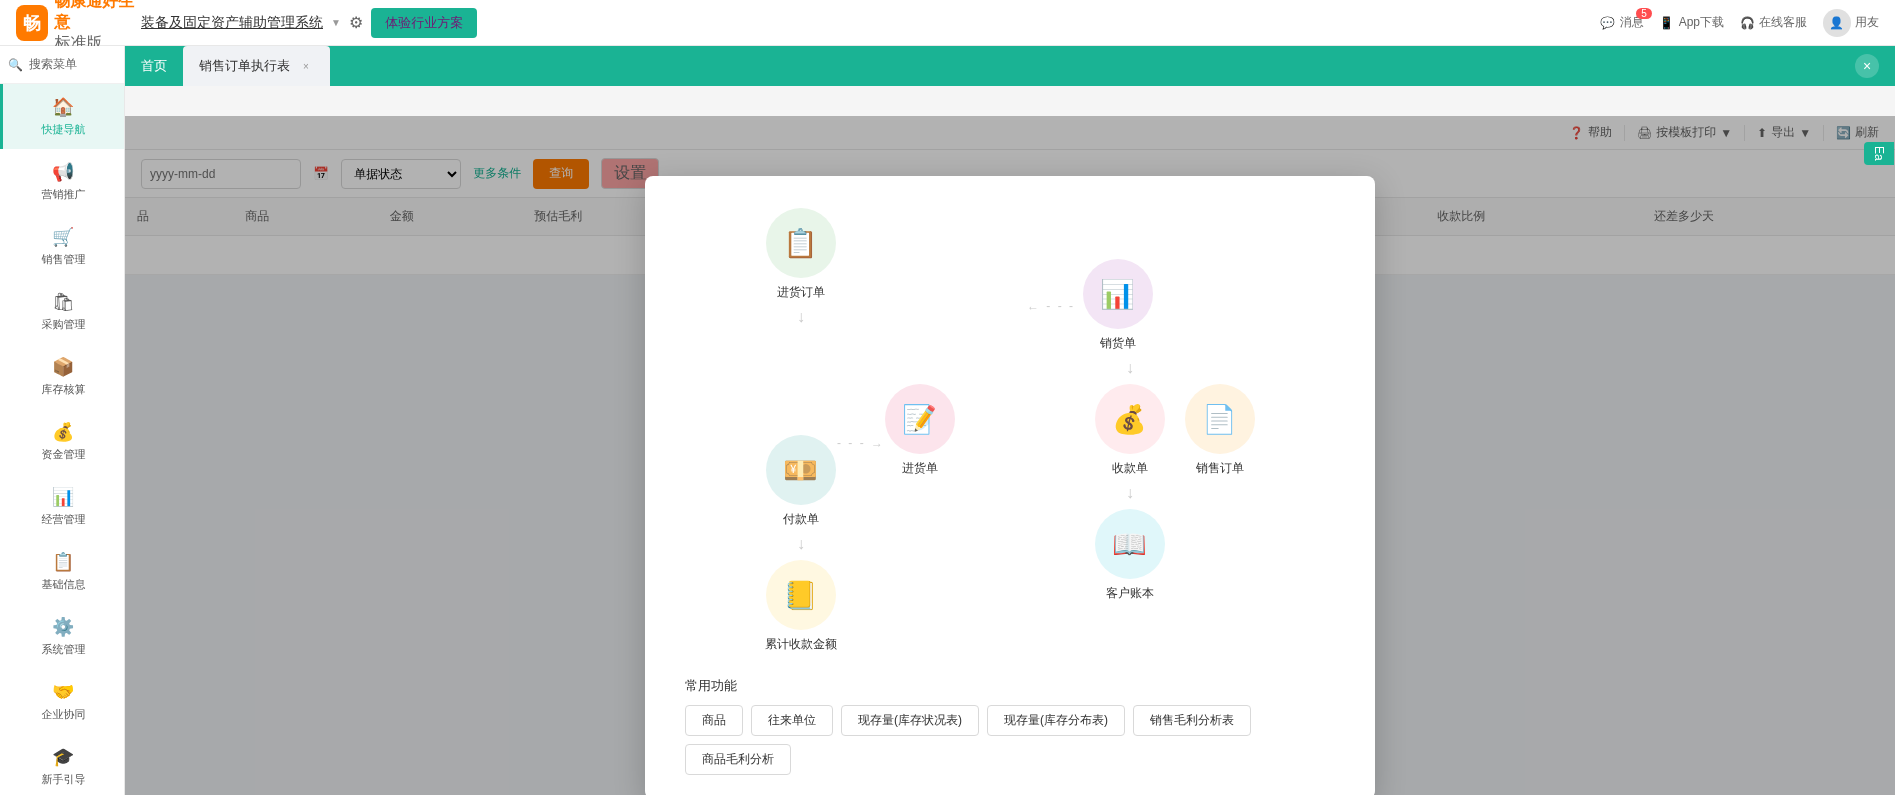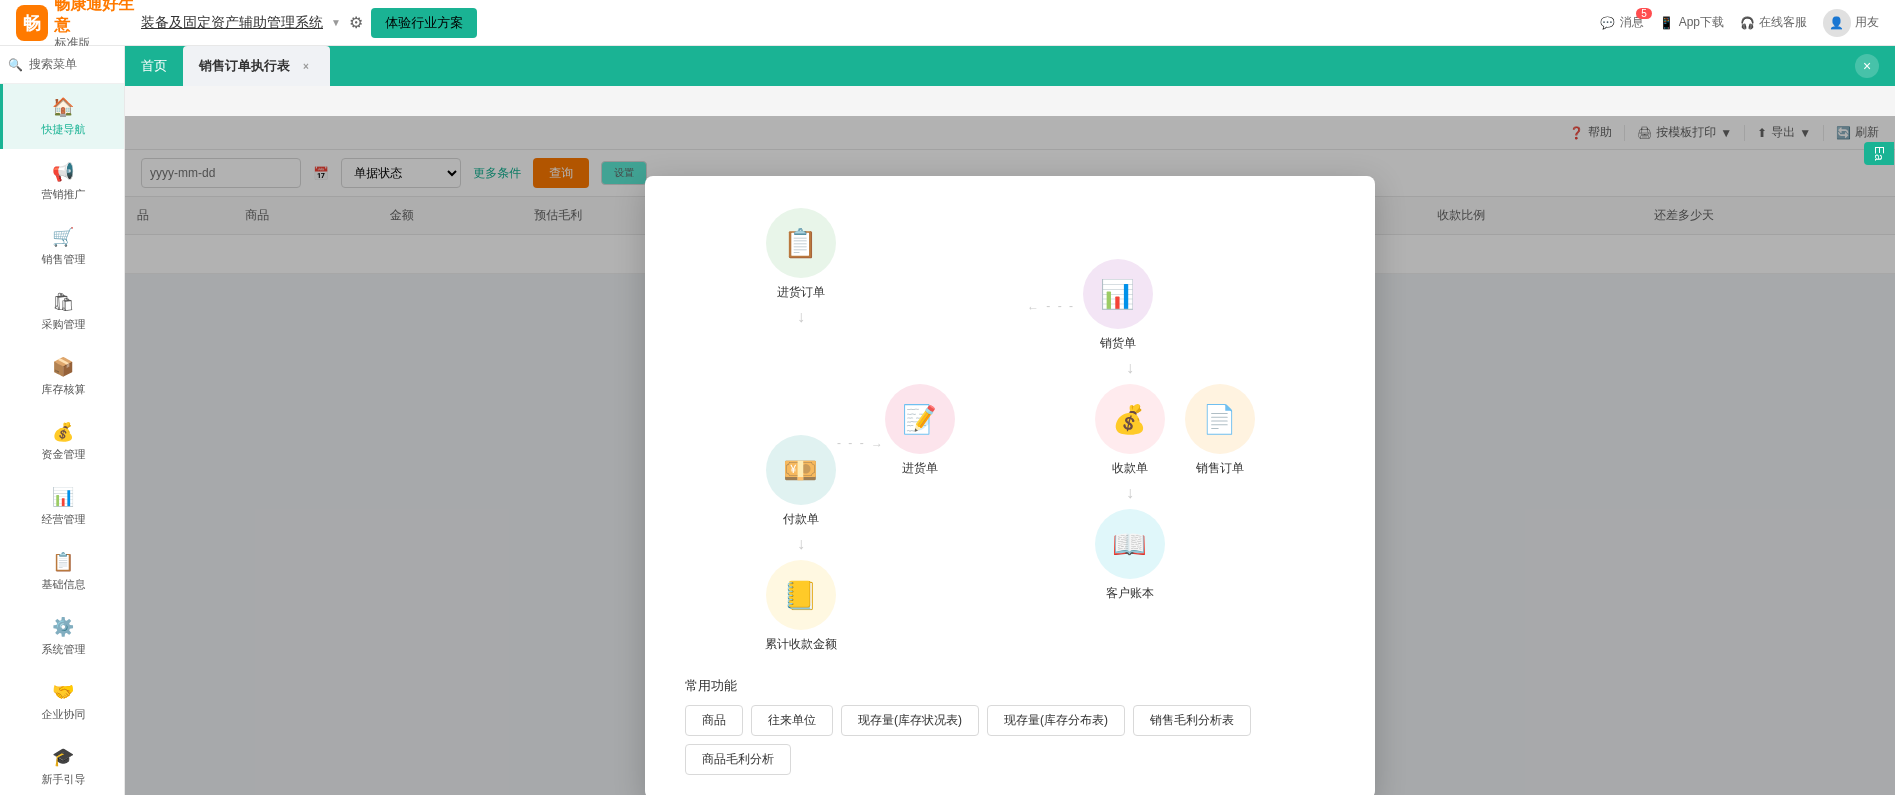--- a/index.html
+++ b/index.html
@@ -12,60 +12,60 @@
     .sidebar { width: 125px; background: #fff; border-right: 1px solid #e8e8e8; flex-shrink: 0; display: flex; flex-direction: column; }
     .content-area { flex: 1; display: flex; flex-direction: column; overflow: hidden; gap: 30px; }
     .tab-bar { height: 40px; background: #1ab394; display: flex; align-items: center; padding: 0; flex-shrink: 0; }
     .content-body { flex: 1; background: #f0f2f5; position: relative; overflow: hidden; }
 
     
     .logo-area { display: flex; align-items: center; width: 125px; flex-shrink: 0; }
     .logo-icon { width: 36px; height: 36px; background: #ff7a00; border-radius: 8px; display: flex; align-items: center; justify-content: center; color: white; font-size: 18px; font-weight: bold; margin-right: 6px; }
     .logo-text { font-size: 11px; color: #333; line-height: 1.3; }
     .logo-text .line1 { font-weight: bold; color: #ff7a00; font-size: 16px; }
-    .logo-text .line2 { color: #666; font-size: 12px; }
+    .logo-text .line2 { color: #666; font-size: 16px; }
     .top-system-name { flex: 1; display: flex; align-items: center; gap: 8px; }
     .system-title { font-size: 14px; color: #333; font-weight: 500; text-decoration: underline; }
     .top-actions { display: flex; align-items: center; gap: 16px; margin-left: auto; }
     .top-action-item { display: flex; align-items: center; gap: 4px; font-size: 12px; color: #666; cursor: pointer; position: relative; }
     .badge { background: #ff4d4f; color: white; border-radius: 10px; padding: 0 5px; font-size: 10px; position: absolute; top: -6px; right: -8px; }
-    .try-btn { background: #1ab394; color: #000000; border: none; border-radius: 4px; padding: 6px 14px; font-size: 13px; cursor: pointer; }
+    .try-btn { background: #1ab394; color: #701a75; border: none; border-radius: 4px; padding: 6px 14px; font-size: 13px; cursor: pointer; }
     .dropdown-arrow { font-size: 10px; color: #999; }
     .settings-icon-btn { border: none; background: none; cursor: pointer; color: #666; font-size: 16px; }
     .user-avatar { width: 28px; height: 28px; background: #e0e0e0; border-radius: 50%; display: flex; align-items: center; justify-content: center; font-size: 12px; color: #666; }
 
     
     .sidebar-search { padding: 10px 8px; border-bottom: 1px solid #f0f0f0; display: flex; align-items: center; gap: 6px; color: #666; font-size: 12px; cursor: pointer; }
     .sidebar-item { display: flex; flex-direction: column; align-items: center; padding: 12px 4px; cursor: pointer; border-left: 3px solid transparent; font-size: 11px; color: #555; gap: 4px; }
     .sidebar-item.active { background: #e8f7f4; color: #1ab394; border-left: 3px solid #1ab394; }
     .sidebar-item.active .si-icon { color: #1ab394; }
     .si-icon { font-size: 18px; }
     .si-label { font-size: 11px; text-align: center; }
 
     
     .tab-item { height: 40px; padding: 0 16px; display: flex; align-items: center; font-size: 13px; cursor: pointer; position: relative; }
     .tab-item.home { background: transparent; color: white; }
-    .tab-item.active { background: #f0f2f5; color: #333; border-radius: 4px 4px 0 0; font-weight: bold; }
+    .tab-item.active { background: #f0f2f5; color: #333; border-radius: 4px 4px 0 0; }
     .tab-item.active .tab-close { display: inline-flex; }
     .tab-close { margin-left: 8px; width: 16px; height: 16px; border-radius: 50%; display: none; align-items: center; justify-content: center; font-size: 10px; color: #999; cursor: pointer; }
     .tab-spacer { flex: 1; }
     .tab-close-all { margin-right: 16px; width: 24px; height: 24px; background: rgba(255,255,255,0.2); border-radius: 50%; display: flex; align-items: center; justify-content: center; cursor: pointer; color: white; font-size: 14px; }
 
     
     .content-toolbar { background: white; padding: 8px 16px; display: flex; align-items: center; gap: 12px; border-bottom: 1px solid #e8e8e8; flex-wrap: wrap; }
     .toolbar-btn { display: flex; align-items: center; gap: 4px; font-size: 12px; color: #666; cursor: pointer; }
     .toolbar-separator { width: 1px; height: 16px; background: #e8e8e8; }
     .toolbar-spacer { flex: 1; }
 
     
     .filter-row { background: white; padding: 8px 16px; display: flex; align-items: center; gap: 12px; border-bottom: 1px solid #e8e8e8; flex-wrap: wrap; }
     .filter-input { border: 1px solid #d9d9d9; border-radius: 4px; padding: 4px 8px; font-size: 12px; height: 30px; width: 160px; }
     .filter-select { border: 1px solid #d9d9d9; border-radius: 4px; padding: 4px 8px; font-size: 12px; height: 30px; width: 120px; background: white; }
     .search-btn { background: #ff7a00; color: white; border: none; border-radius: 4px; padding: 4px 16px; height: 30px; font-size: 12px; cursor: pointer; }
-    .set-btn { background: #5eead4; border: 1px solid #d9d9d9; border-radius: 4px; padding: 4px 12px; font-size: 10px; color: #666; cursor: pointer; }
+    .set-btn { background: #fca5a5; border: 1px solid #d9d9d9; border-radius: 4px; padding: 4px 12px; font-size: 16px; color: #666; cursor: pointer; }
 
     
     .table-area { flex: 1; overflow: auto; background: white; }
     .data-table { width: 100%; border-collapse: collapse; font-size: 12px; }
     .data-table th { background: #fafafa; border-bottom: 1px solid #e8e8e8; padding: 10px 12px; text-align: left; font-weight: 500; color: #666; white-space: nowrap; }
     .data-table td { border-bottom: 1px solid #f0f0f0; padding: 10px 12px; color: #333; }
     .empty-data { text-align: center; padding: 60px; color: #999; font-size: 13px; }
 
     
     .modal-overlay { position: absolute; top: 0; left: 0; right: 0; bottom: 0; background: rgba(0,0,0,0.3); z-index: 100; display: flex; justify-content: center; align-items: flex-start; padding-top: 60px; }

